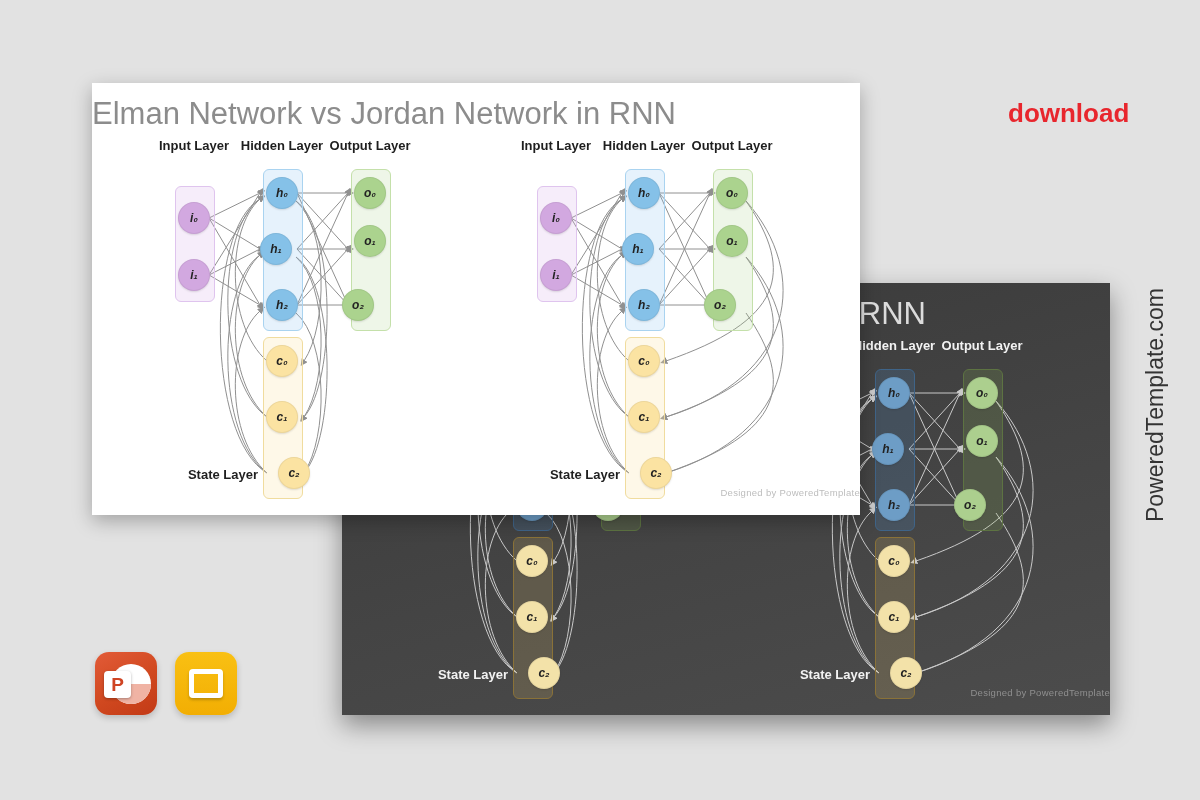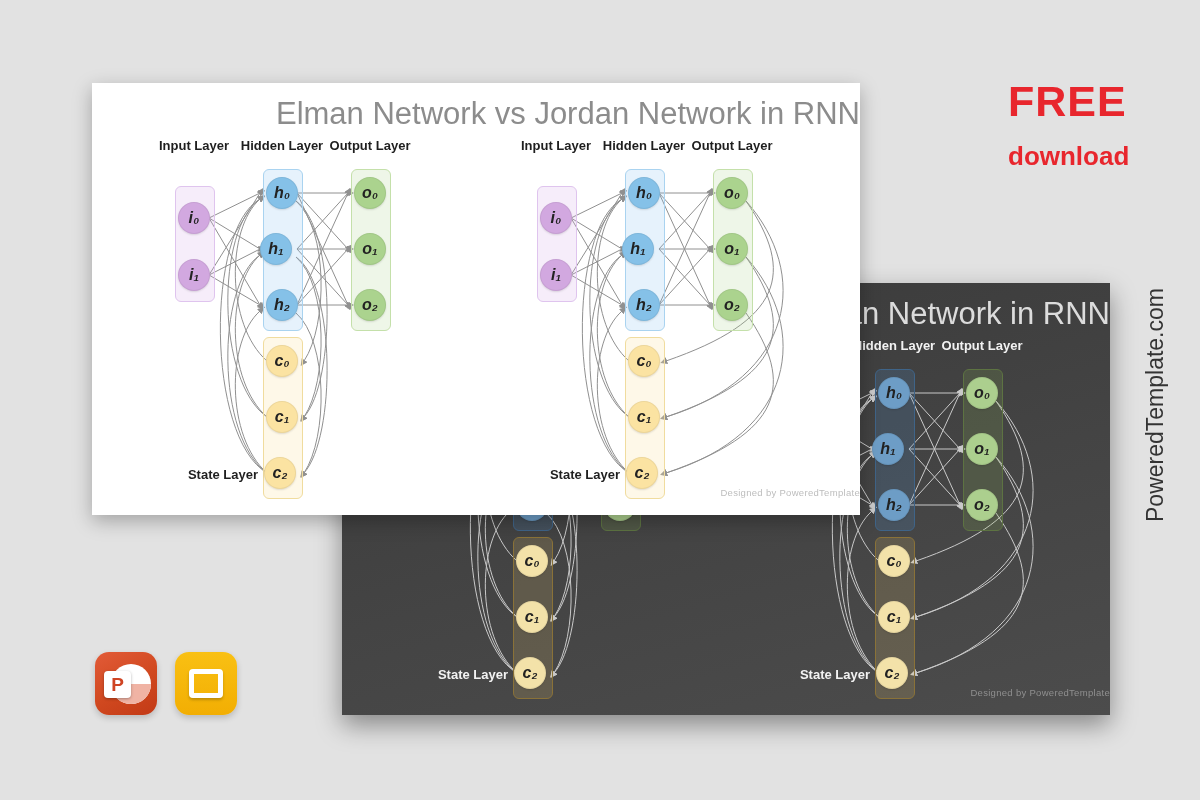--- a/index.html
+++ b/index.html
@@ -16,48 +16,48 @@
     --stRect:rgba(251,227,162,.25);--stBd:#f0dc9e;--stN:#fbe3a2;}
   .slide.dark{left:342px;top:283px;z-index:1;
     background:linear-gradient(165deg,#393939 0%,#444444 55%,#4c4c4c 100%);
     box-shadow:0 10px 24px rgba(0,0,0,.4);
     --title:#dcdcdc;--label:#f2f2f2;--designed:#8f8f8f;
     --inRect:rgba(190,130,220,.16);--inBd:#705a80;--inN:#c9a3d6;
     --hiRect:rgba(80,140,200,.20);--hiBd:#3f6488;--hiN:#6d9dc6;
     --ouRect:rgba(150,195,90,.16);--ouBd:#5d7342;--ouN:#accf8e;
     --stRect:rgba(240,205,110,.16);--stBd:#8a7238;--stN:#f3e2a9;}
 
-  .slide-title{position:absolute;top:13px;left:0;right:0;text-align:right;
+  .slide-title{position:absolute;top:13px;left:0;right:0;text-align:left;
     font-size:31px;font-weight:400;color:var(--title);letter-spacing:0;}
 
   .diagram{position:absolute;top:0;width:346px;height:432px;}
   .diagram.d0{left:0;}
   .diagram.d1{left:362px;}
   .edges{position:absolute;left:0;top:0;width:346px;height:432px;pointer-events:none;}
 
   .col-label{position:absolute;top:55px;width:120px;height:16px;text-align:center;
     font-size:13px;font-weight:700;color:var(--label);line-height:16px;}
   .lbl-0{left:42px}.lbl-1{left:130px}.lbl-2{left:218px}
 
   .layer-rect{position:absolute;border-radius:6px;border:1px solid;}
   .rect-input {left:83px; top:103px;width:38px;height:114px;background:var(--inRect);border-color:var(--inBd);}
   .rect-hidden{left:171px;top:86px; width:38px;height:160px;background:var(--hiRect);border-color:var(--hiBd);}
   .rect-output{left:259px;top:86px; width:38px;height:160px;background:var(--ouRect);border-color:var(--ouBd);}
   .rect-state {left:171px;top:254px;width:38px;height:160px;background:var(--stRect);border-color:var(--stBd);}
 
   .node{position:absolute;width:32px;height:32px;border-radius:50%;
     display:flex;align-items:center;justify-content:center;
-    font-style:italic;font-weight:700;font-size:16px;color:#222;
+    font-style:italic;font-weight:700;font-size:12px;color:#222;
     box-shadow:inset 0 0 0 1px rgba(0,0,0,.06),0 1px 2px rgba(0,0,0,.12);}
   .node-input{background:var(--inN)} .node-hidden{background:var(--hiN)}
   .node-output{background:var(--ouN)} .node-state{background:var(--stN)}
   .n-i0{left:86px;top:119px}.n-i1{left:86px;top:176px}
   .n-h0{left:174px;top:94px}.n-h1{left:168px;top:150px}.n-h2{left:174px;top:206px}
-  .n-o0{left:262px;top:94px}.n-o1{left:262px;top:150px}.n-o2{left:262px;top:206px}
-  .n-c0{left:174px;top:262px}.n-c1{left:174px;top:318px}.n-c2{left:172px;top:374px}
+  .n-o0{left:262px;top:94px}.n-o1{left:262px;top:142px}.n-o2{left:250px;top:206px}
+  .n-c0{left:174px;top:262px}.n-c1{left:174px;top:318px}.n-c2{left:186px;top:374px}
 
   .state-label{position:absolute;left:56px;top:384px;width:110px;text-align:right;
     font-size:13px;font-weight:700;color:var(--label);}
   .designed-by{position:absolute;left:0;right:0;top:404px;text-align:right;
     font-size:9.5px;letter-spacing:.3px;color:var(--designed);}
 
   
   .free-badge{position:absolute;left:1008px;top:80px;z-index:3;color:#e8262d;cursor:pointer;}
   .free-title{font-size:43px;font-weight:700;line-height:1;letter-spacing:1px;}
   .free-sub{font-size:26px;font-weight:700;line-height:1;margin-top:20px;}
@@ -309,21 +309,20 @@
       <div class="node node-state n-c1">c₁</div>
       <div class="node node-state n-c2">c₂</div>
       <div class="state-label">State Layer</div>
     </div>
 
     <div class="designed-by">Designed by PoweredTemplate</div>
   </div>
 </div>
 
   <div class="free-badge">
-    <div class="free-title">FREE</div>
     <div class="free-sub">download</div>
   </div>
 
   <div class="watermark">PoweredTemplate.com</div>
 
   <div class="app-icon icon-ppt">
     <svg width="62" height="62" viewBox="0 0 62 62">
       <defs>
           <clipPath id="pie-clip">
             <rect x="16" y="32" width="40" height="21"></rect>

